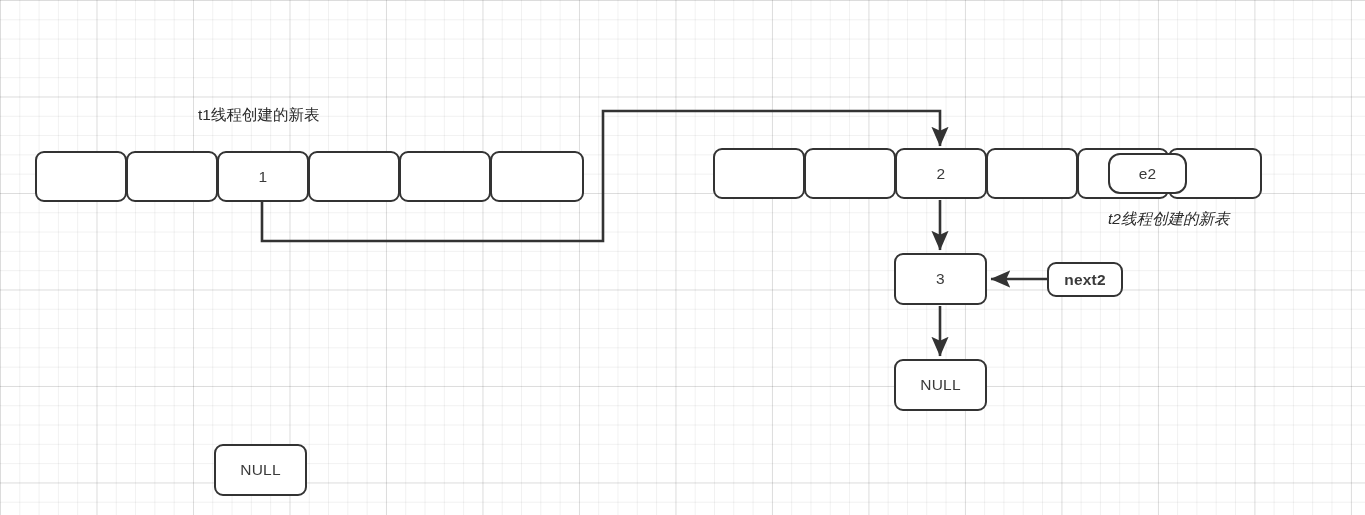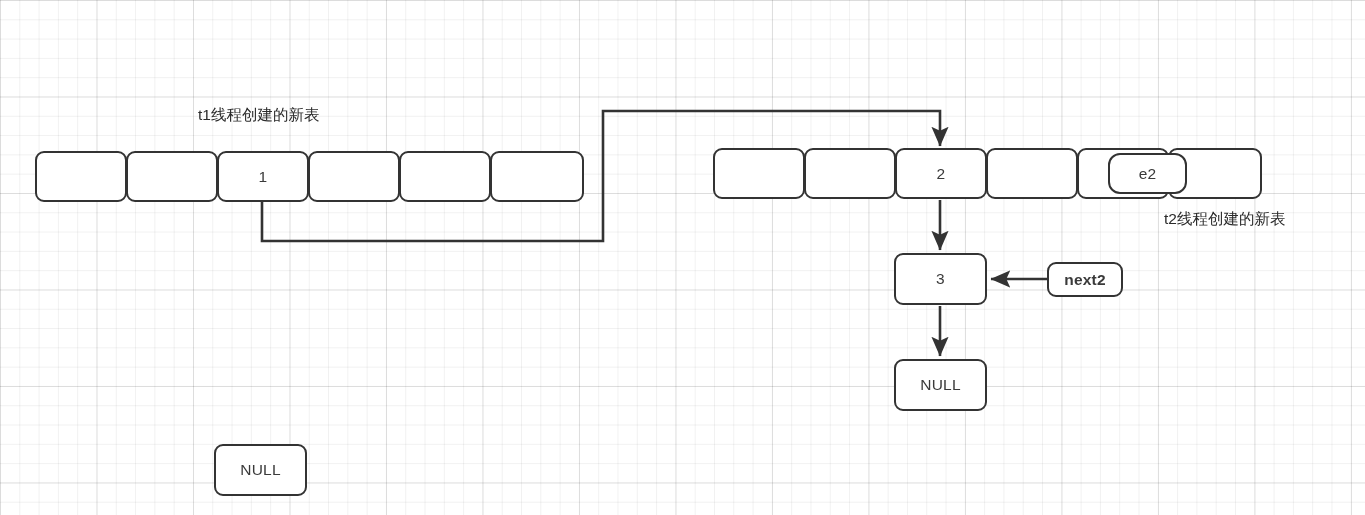--- a/index.html
+++ b/index.html
@@ -96,21 +96,21 @@
 
   <div class="node cell" style="left:713px; top:148px; width:92px; height:51px;"></div>
   <div class="node cell" style="left:804px; top:148px; width:92px; height:51px;"></div>
   <div class="node cell" style="left:895px; top:148px; width:92px; height:51px;">2</div>
   <div class="node cell" style="left:986px; top:148px; width:92px; height:51px;"></div>
   <div class="node cell" style="left:1077px; top:148px; width:92px; height:51px;"></div>
   <div class="node cell" style="left:1168px; top:148px; width:94px; height:51px;"></div>
 
   <div class="node e2-box" style="left:1108px; top:153px; width:79px; height:41px;">e2</div>
 
-  <div class="label" style="left:1164px; top:209px;">t2线程创建的新表</div>
+  <div class="label" style="left:1108px; top:209px;font-style:italic;">t2线程创建的新表</div>
 
   <div class="node" style="left:894px; top:253px; width:93px; height:52px;">3</div>
 
   <div class="node" style="left:1047px; top:262px; width:76px; height:35px;font-weight:bold;">next2</div>
 
   <div class="node" style="left:894px; top:359px; width:93px; height:52px;">NULL</div>
 
 </div>
 
 </body></html>

